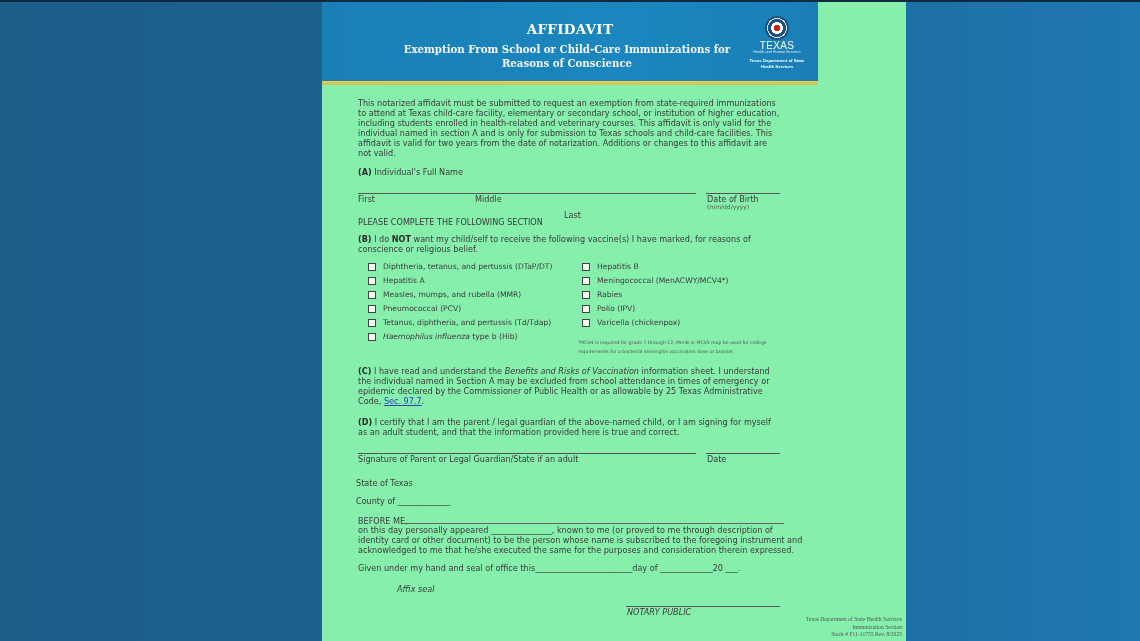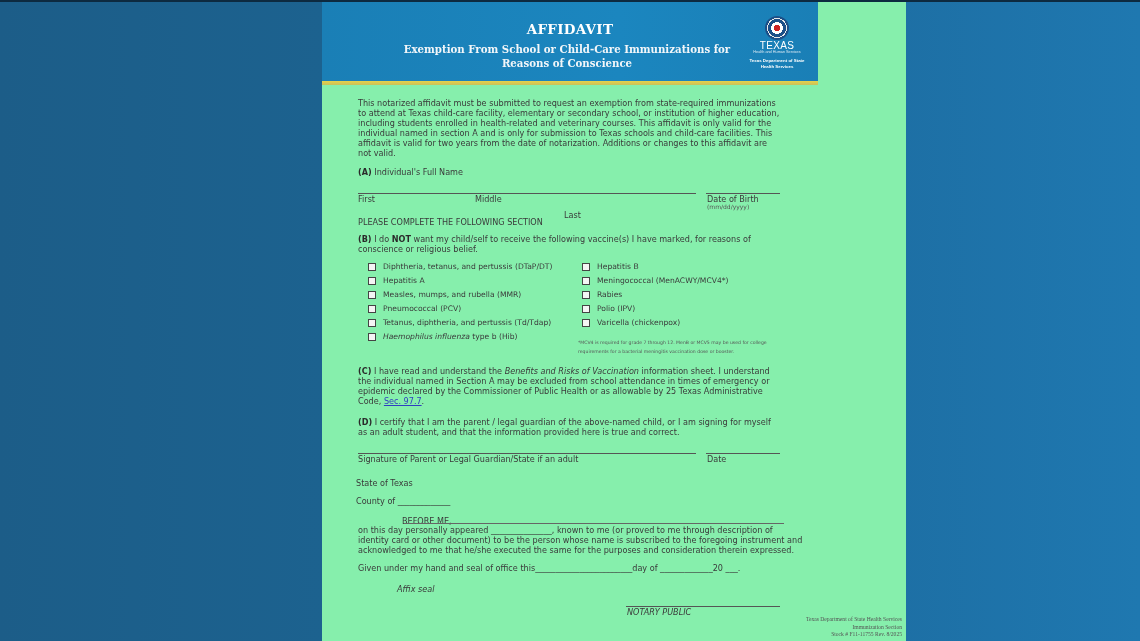--- a/index.html
+++ b/index.html
@@ -143,21 +143,21 @@
     <div>as an adult student, and that the information provided here is true and correct.</div>
   </div>
 
   <div class="line" style="left:36px; top:451px; width:338px;"></div>
   <div class="line" style="left:384px; top:451px; width:74px;"></div>
   <div class="t" style="left:36px; top:452px;">Signature of Parent or Legal Guardian/State if an adult</div>
   <div class="t" style="left:385px; top:452px;">Date</div>
 
   <div class="t" style="left:34px; top:476px;">State of Texas</div>
   <div class="t" style="left:34px; top:494px;">County of _____________</div>
-  <div class="t" style="left:36px; top:514px;margin-left:44px;">BEFORE ME,</div>
+  <div class="t" style="left:36px; top:514px;">BEFORE ME,</div>
   <div class="line" style="left:82px; top:521px; width:380px; background:#666;"></div>
   <div class="t" style="left:36px; top:523px;">
     <div>on this day personally appeared _______________, known to me (or proved to me through description of</div>
     <div>identity card or other document) to be the person whose name is subscribed to the foregoing instrument and</div>
     <div>acknowledged to me that he/she executed the same for the purposes and consideration therein expressed.</div>
   </div>
   <div class="t" style="left:36px; top:561px;">Given under my hand and seal of office this________________________day of _____________20 ___.</div>
   <div class="t" style="left:75px; top:582px; font-style:italic;">Affix seal</div>
   <div class="line" style="left:304px; top:604px; width:154px;"></div>
   <div class="t" style="left:305px; top:605px;font-style:italic;">NOTARY PUBLIC</div>

